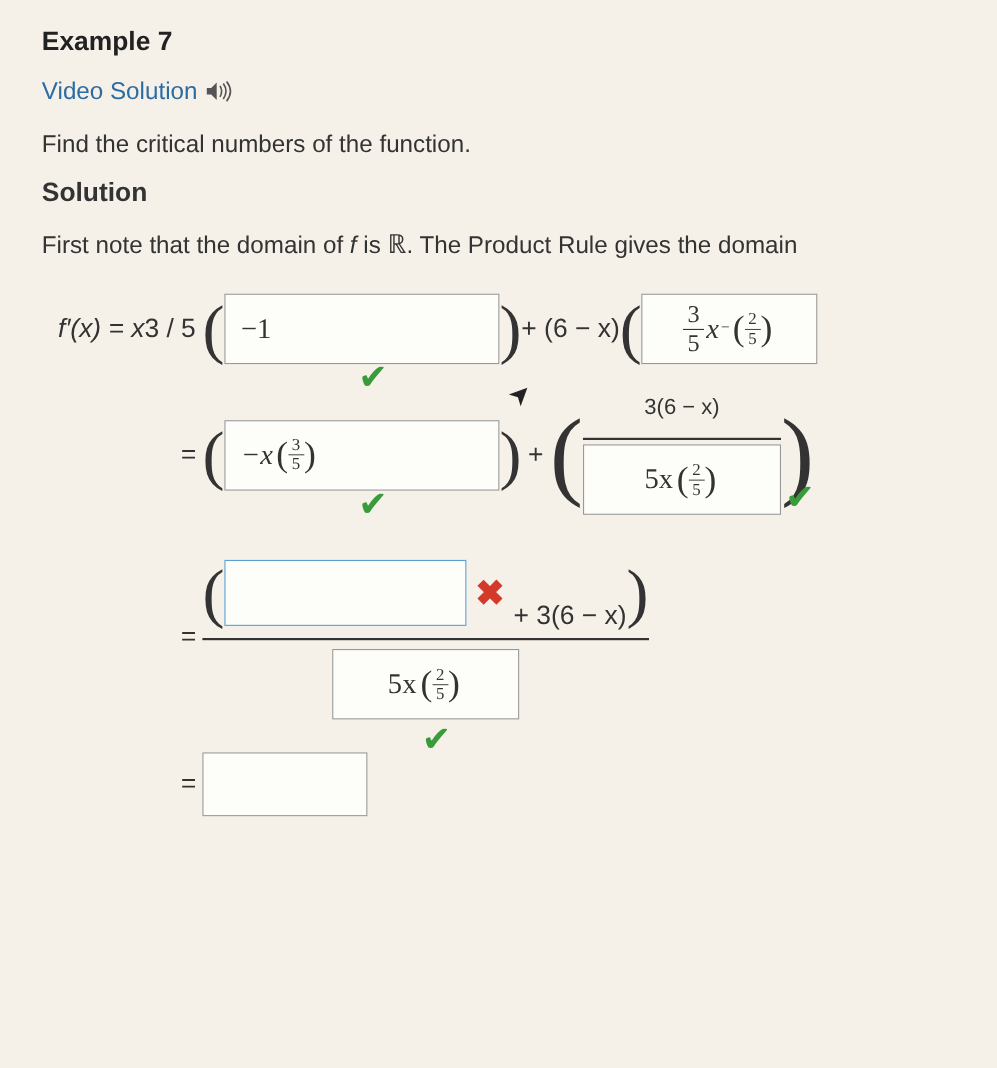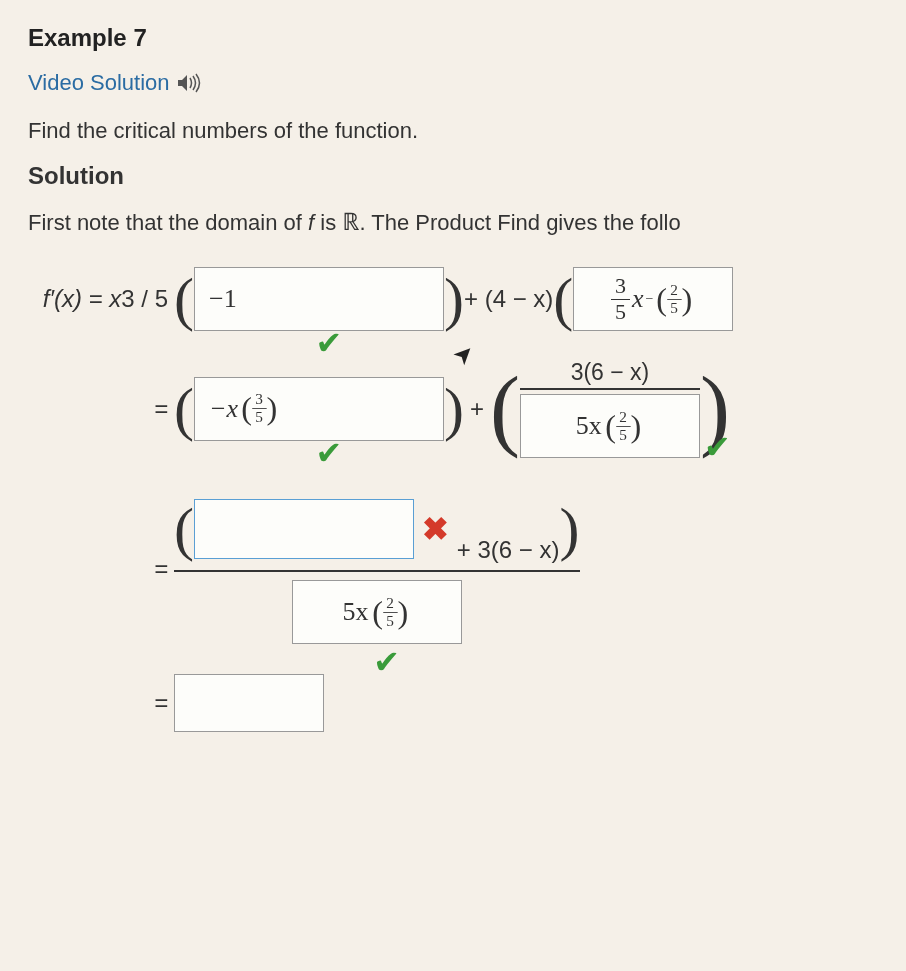--- a/index.html
+++ b/index.html
@@ -6,21 +6,21 @@
   margin: 0;
   padding: 0;
   font-family: Arial, Helvetica, sans-serif;
   background: #f5f0e8;
   width: 906px;
   height: 971px;
   overflow: hidden;
   color: #333;
 }
 .page {
-  padding: 24px 28px;
+  padding: 24px 38px;
   box-sizing: border-box;
 }
 .heading {
   font-weight: bold;
   font-size: 24px;
   margin-bottom: 18px;
   color: #222;
 }
 .video-link {
   color: #2b6ca3;
@@ -115,21 +115,21 @@
   color: #d43a2a;
   font-size: 32px;
   margin: 0 8px;
   font-style: normal;
   font-weight: bold;
 }
 .op { font-style: normal; margin: 0 6px;}
 .rr { font-family: 'Times New Roman', serif; font-weight: normal;}
 .exp-super { font-size:14px; vertical-align:super; display:inline-block;}
 .row3-col {display:flex; flex-direction:column; align-items:center;}
-.row3-top { font-size:23px; font-style:normal; margin-bottom:2px;}
+.row3-top { font-size:20px; font-style:normal; margin-bottom:16px;}
 .row4 {
   display:flex;
   align-items:center;
   font-size:24px;
   font-style:italic;
 }
 .row4 .bigfrac {
   display:inline-flex; flex-direction:column; align-items:center;
 }
 .row4 .bigfrac .numr {
@@ -169,34 +169,34 @@
       </svg>
     </span>
   </div>
 
   <div class="prompt">Find the critical numbers of the function.</div>
 
 
   <div class="solution-label">Solution</div>
 
   <div class="explain">
-    <span>First note that the domain of </span><i>f</i><span> is </span><span class="rr" style="font-size:24px;">ℝ</span><span>. The Product Find gives the follo</span>
+    <span>First note that the domain of </span><i>f</i><span> is </span><span class="rr" style="font-size:24px;">ℝ</span><span>. The Product Rule gives the domain</span>
   </div>
 
   <div class="math-block rel-container">
     <span class="lhs">
       <span>f′(x) = x</span><span class="sup" style="font-style:normal;">3 / 5</span>
     </span>
     <span class="big-paren">(</span>
     <span class="answer-box wide plus-rel">
       <span>−1</span>
       <span class="check check-below">✔</span>
     </span>
     <span class="big-paren">)</span>
-    <span style="font-style:normal;"> + (4 − x)</span>
+    <span style="font-style:normal;"> + (6 − x)</span>
     <span class="big-paren">(</span>
     <span class="answer-box" style="min-width:130px;">
       <span class="frac" style="font-size:22px;">
           <span class="num">3</span>
           <span class="den">5</span>
         </span>
       <span style="font-style:italic; font-size:26px; margin:0 2px;">x</span>
       <span class="exp-super">
         <span style="display:inline-flex; align-items:center;">
           <span>−</span>

